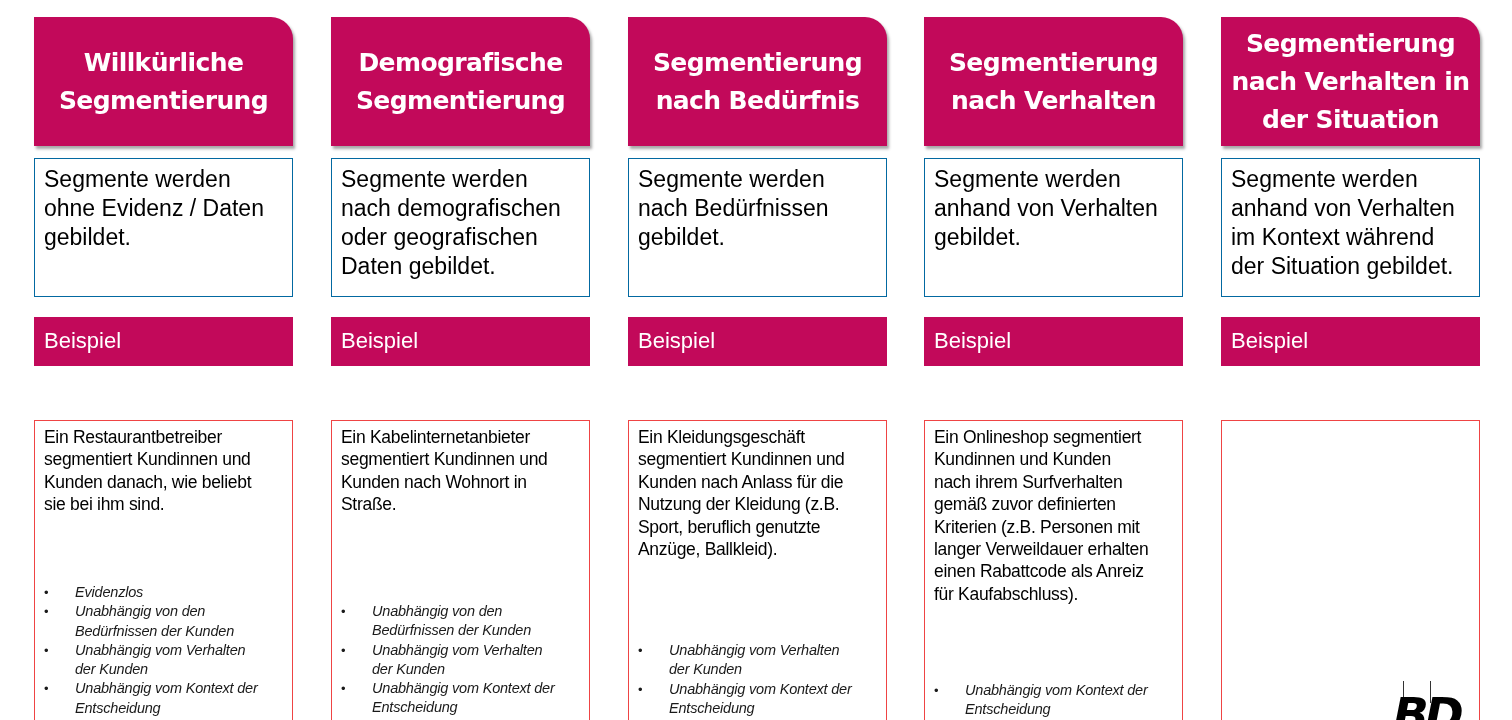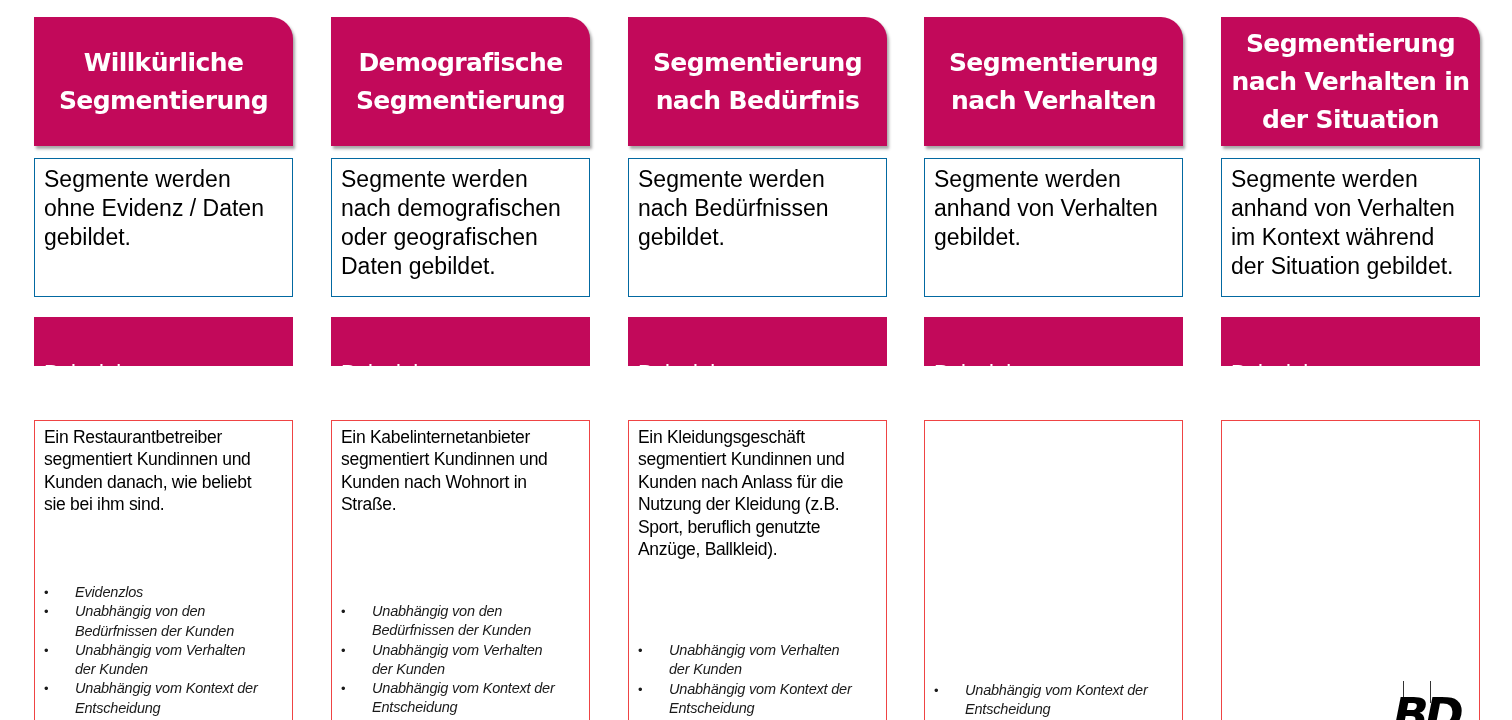--- a/index.html
+++ b/index.html
@@ -72,21 +72,20 @@
       height: 49px;
       background: #C2095A;
     }
     .bsp-label {
       position: absolute;
       left: 10px;
       top: 11px;
       color: #fff;
       font-size: 22px;
       line-height: 26px;
-      margin-top: 32px;
     }
     .ex {
       position: absolute;
       left: 0;
       top: 372px;
       width: 257px;
       height: 336px;
       border: 1px solid #ef4444;
       background: #fff;
       margin-top: 48px;
@@ -265,20 +264,28 @@
   </div>
   <div class="desc">
     <div class="desc-text">Segmente werden
 anhand von Verhalten
 gebildet.</div>
   </div>
   <div class="bsp">
     <span class="bsp-label">Beispiel</span>
   </div>
   <div class="ex">
+    <div class="ex-text">Ein Onlineshop segmentiert
+Kundinnen und Kunden
+nach ihrem Surfverhalten
+gemäß zuvor definierten
+Kriterien (z.B. Personen mit
+langer Verweildauer erhalten
+einen Rabattcode als Anreiz
+für Kaufabschluss).</div>
     <ul class="bullets" style="top:260px;">
       <li><span class="dot">•</span><span>Unabhängig vom Kontext der
 Entscheidung</span></li>
     </ul>
   </div>
 </div>
 
 <div class="col" style="left:1221px;">
   <div class="hdr">
     <span class="hdr-title">Segmentierung

